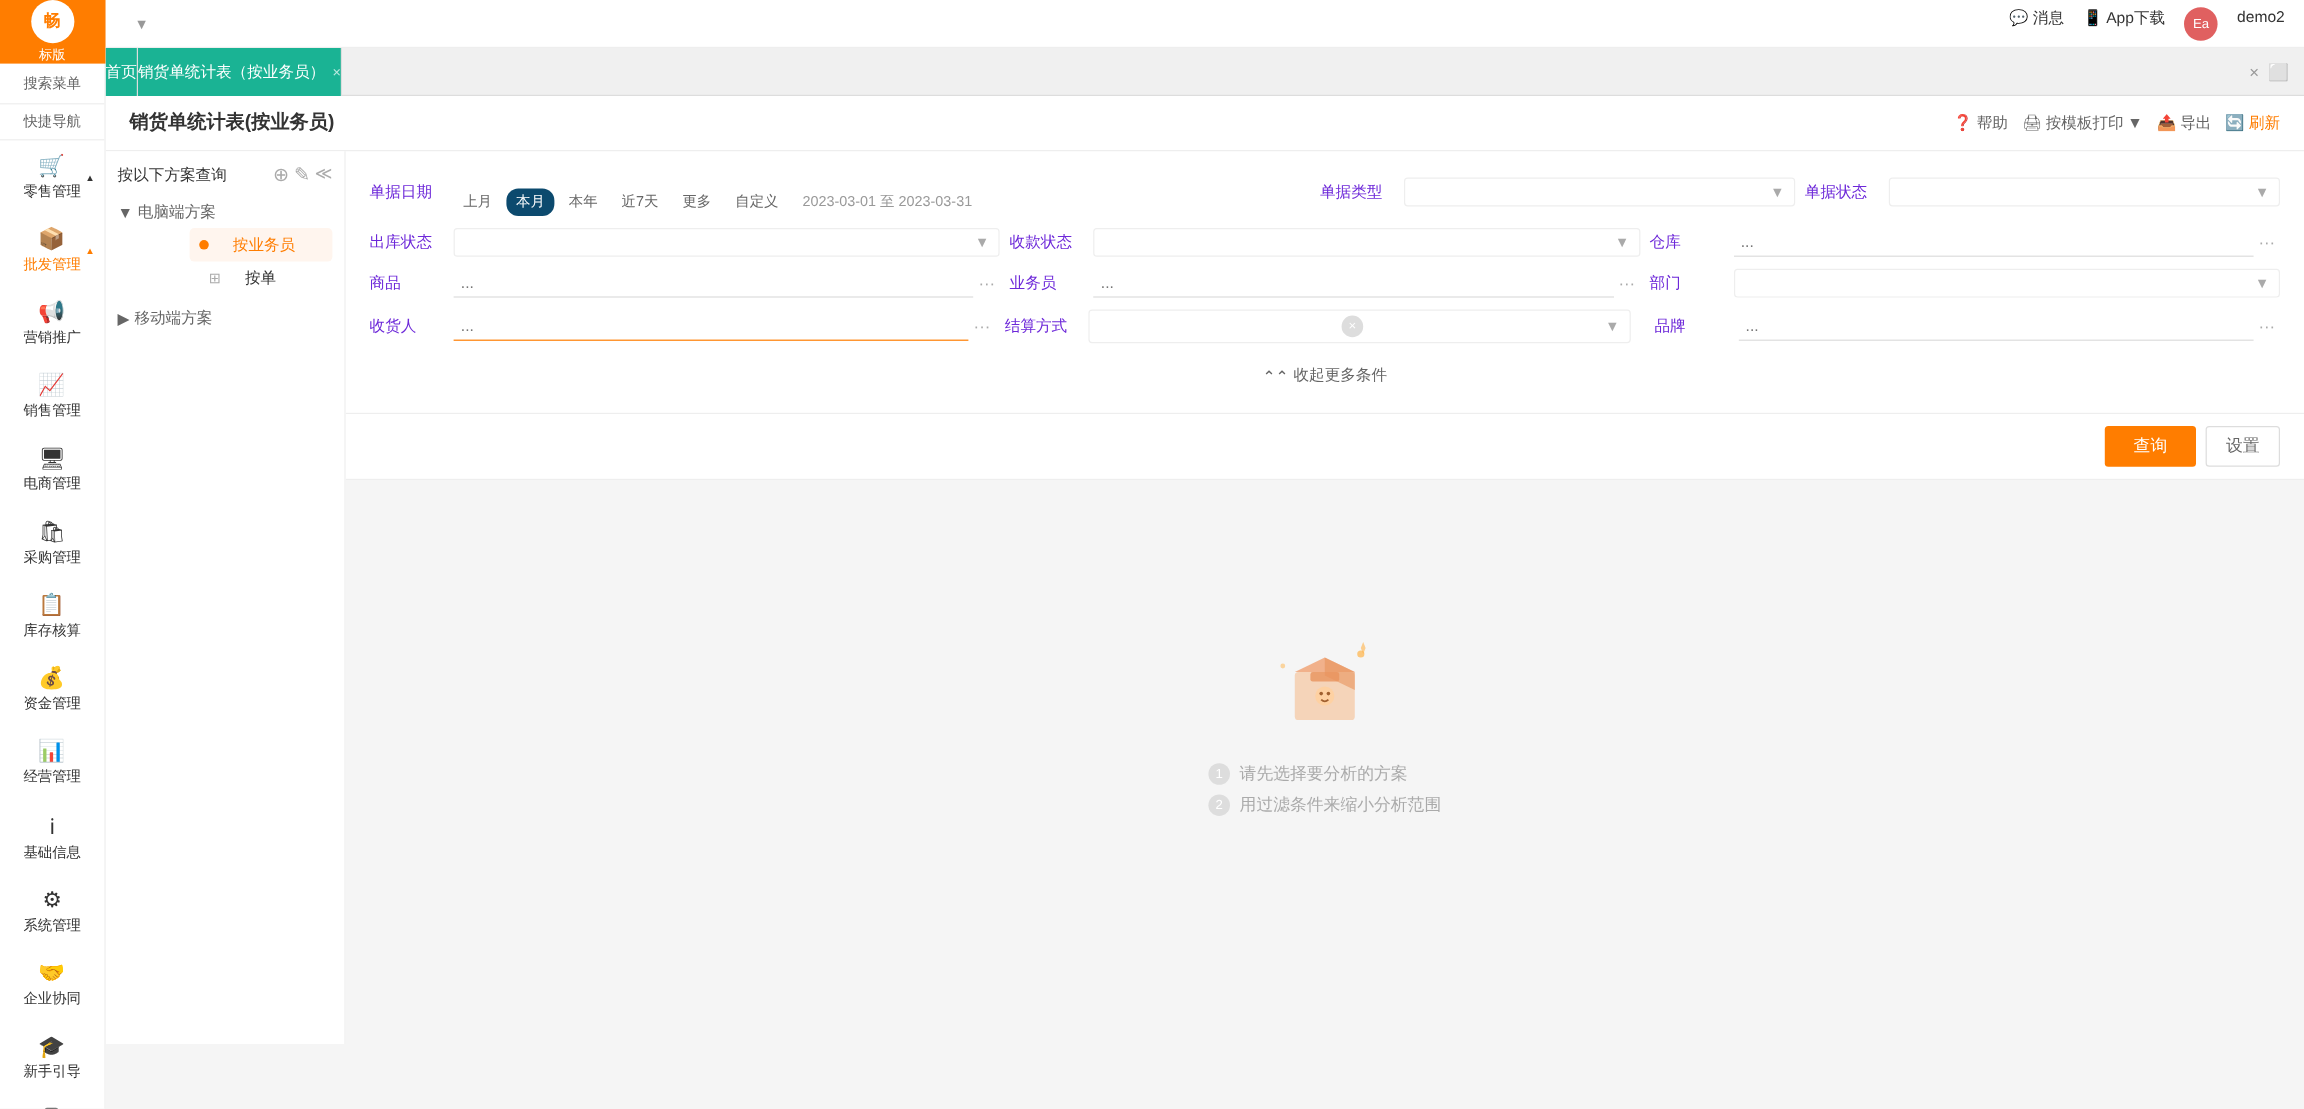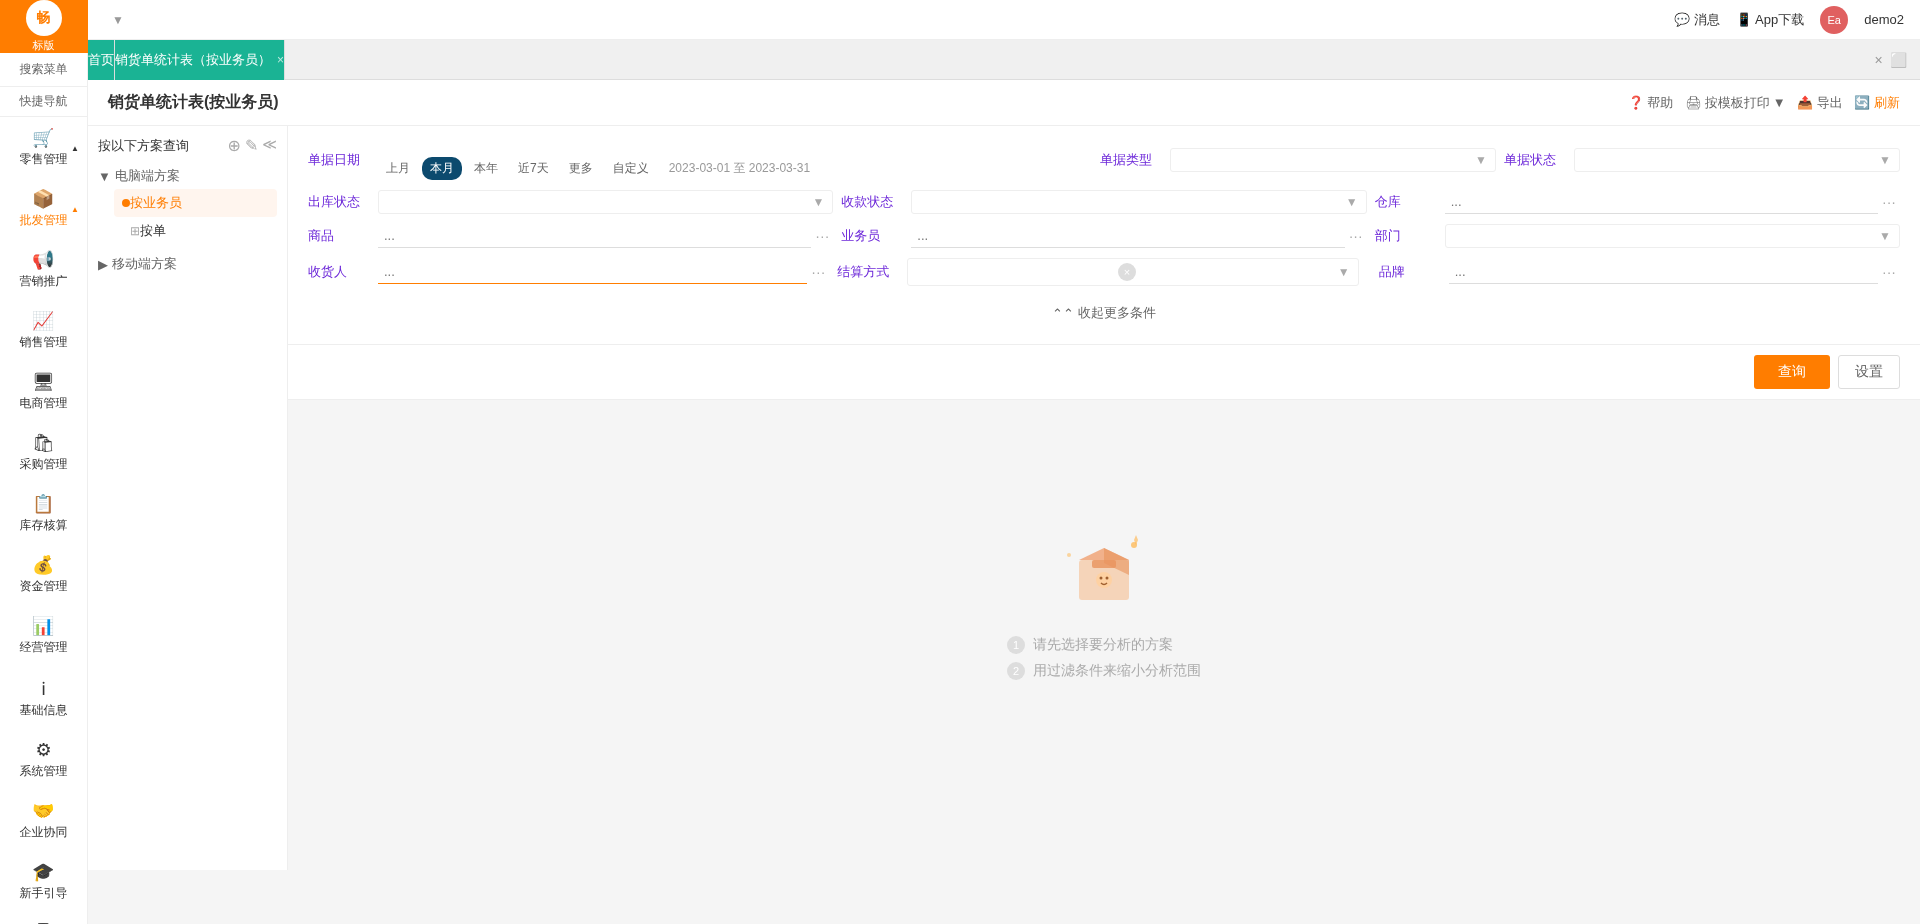--- a/index.html
+++ b/index.html
@@ -19,21 +19,21 @@
     .sidebar-item.has-arrow { position: relative; }
     .sidebar-item.has-arrow::after { content: '▲'; font-size: 8px; position: absolute; right: 8px; top: 50%; transform: translateY(-50%); }
 
     
     .main { flex: 1; display: flex; flex-direction: column; overflow: hidden; }
 
     
     .topnav { height: 40px; background: #fff; border-bottom: 1px solid #eee; display: flex; align-items: center; padding: 0 16px; justify-content: space-between; }
     .topnav-left { display: flex; align-items: center; gap: 8px; font-size: 13px; color: #333; }
     .topnav-left .arrow { color: #999; font-size: 12px; }
-    .topnav-right { display: flex; align-items: center; gap: 16px; font-size: 13px; color: #333; }
+    .topnav-right { display: flex; gap: 16px; font-size: 13px; color: #333; }
     .topnav-right .user-avatar { width: 28px; height: 28px; border-radius: 50%; background: #ff7d00; display: flex; align-items: center; justify-content: center; color: #fff; font-size: 12px; overflow: hidden; }
 
     
     .tabs { height: 40px; background: #f0f0f0; display: flex; align-items: center; padding: 0 0; border-bottom: 1px solid #ddd; }
     .tab { height: 40px; padding: 0 0; display: flex; align-items: center; gap: 6px; font-size: 13px; cursor: pointer; border-right: 1px solid #ddd; background: #f0f0f0; color: #666; }
     .tab.active { background: #1ab394; color: #fff; }
     .tab .close-btn { font-size: 12px; cursor: pointer; opacity: 0.7; }
     .tab.home { background: #1ab394; color: #fff; }
 
     
@@ -50,21 +50,21 @@
     .body-layout { display: flex; height: calc(100% - 100px); }
 
     
     .left-panel { width: 200px; background: #fff; border-right: 1px solid #eee; padding: 10px; flex-shrink: 0; }
     .left-panel-header { display: flex; align-items: center; justify-content: space-between; font-size: 13px; color: #333; margin-bottom: 8px; }
     .left-panel-actions { display: flex; gap: 4px; }
     .left-panel-actions span { cursor: pointer; font-size: 14px; color: #aaa; }
     .scheme-item { font-size: 13px; color: #333; }
     .scheme-item .scheme-title { display: flex; align-items: center; gap: 4px; padding: 4px 0; cursor: pointer; color: #666; }
     .scheme-child { padding-left: 16px; }
-    .scheme-child-item { display: flex; align-items: center; gap: 0; padding: 5px 8px; cursor: pointer; border-radius: 4px; font-size: 13px; }
+    .scheme-child-item { display: flex; align-items: center; gap: 20px; padding: 5px 8px; cursor: pointer; border-radius: 4px; font-size: 13px; margin-left: 44px; }
     .scheme-child-item.active { background: #fff5ee; color: #ff7d00; }
     .scheme-child-item .dot { width: 8px; height: 8px; border-radius: 50%; background: #ff7d00; }
 
     
     .right-panel { flex: 1; overflow: auto; }
 
     
     .filter-area { background: #fff; padding: 14px 20px; border-bottom: 1px solid #eee; }
     .filter-row { display: flex; align-items: center; margin-bottom: 10px; gap: 0; }
     .filter-row:last-child { margin-bottom: 0; }

